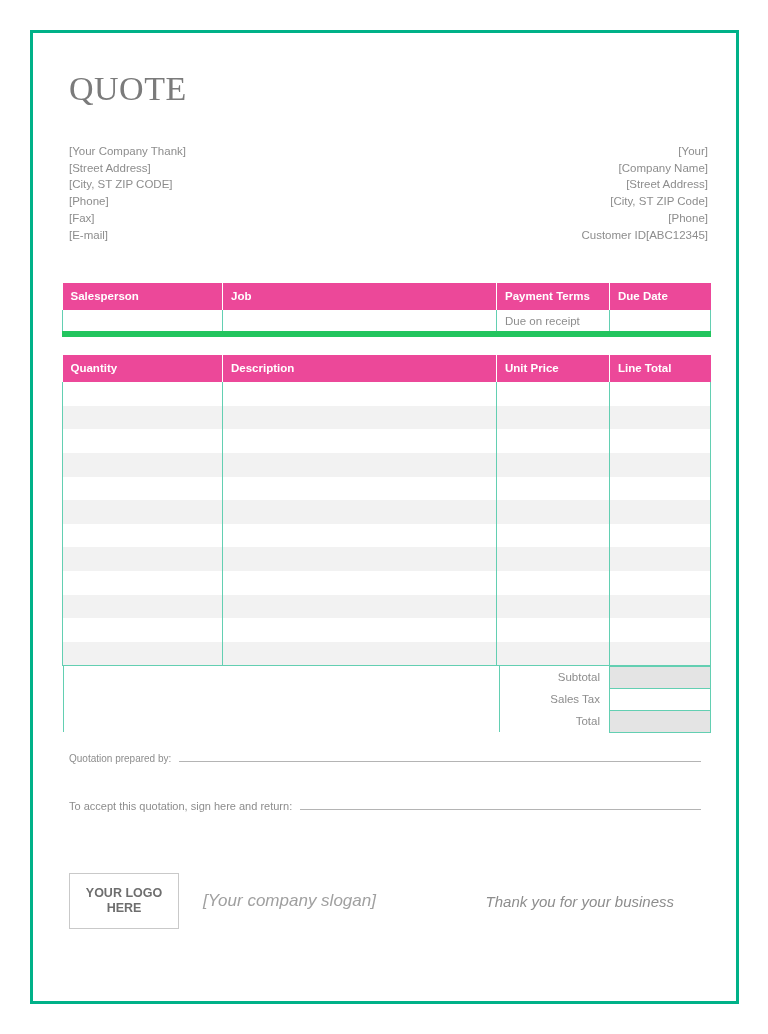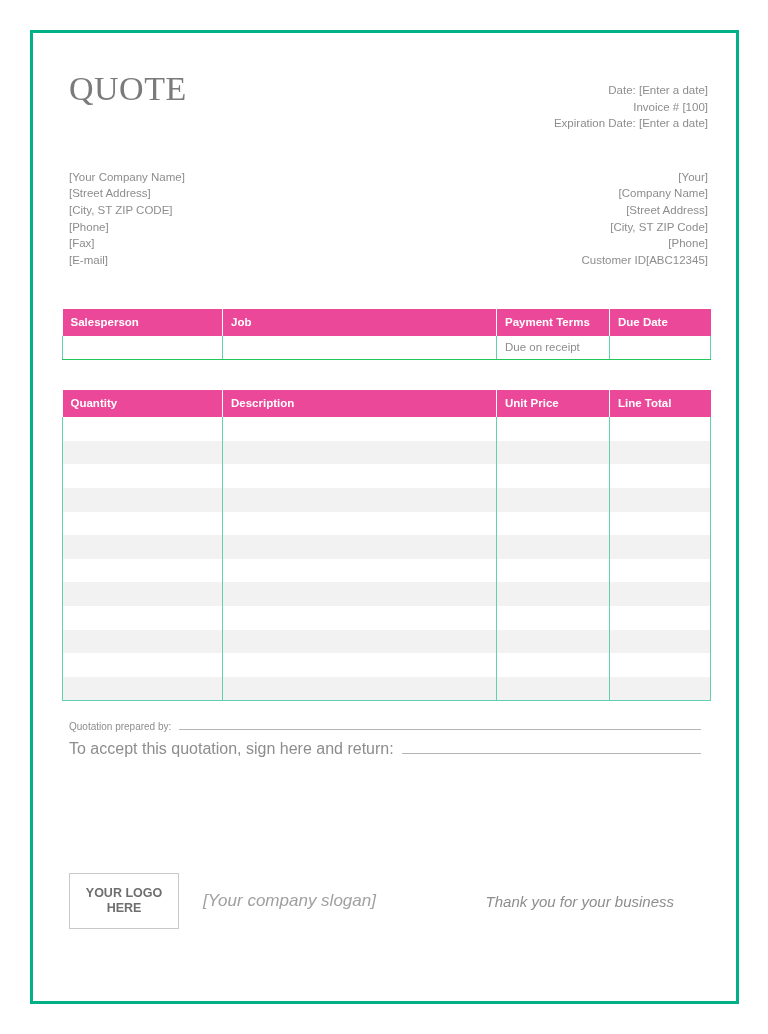--- a/index.html
+++ b/index.html
@@ -72,21 +72,21 @@
   .addr-right { text-align: right; }
 
   
   table {
     width: 648px;
     border-collapse: collapse;
     table-layout: fixed;
     margin-left: 1px;
   }
   table.info { margin-top: 40px; }
-  table.items { margin-top: 30px; border-radius: 8px; }
+  table.items { margin-top: 18px; border-radius: 8px; }
 
   thead th {
     background: #ec4899;
     color: #ffffff;
     font-size: 11.5px;
     font-weight: bold;
     text-align: left;
     padding: 7px 8px 8px 8px;
     height: 27px;
     border-right: 1px solid #ffffff;
@@ -96,21 +96,21 @@
   tbody td {
     font-size: 11.5px;
     color: #8d8d8d;
     padding: 4px 8px;
     border-left: 1px solid #63cfb2;
     border-right: 1px solid #63cfb2;
     background: #ffffff;
   }
   table.info tbody td {
     height: 24px;
-    border-bottom: 1px solid #22c55e;
+    border-bottom: 6px solid #22c55e;
   }
   table.items tbody tr.alt td { background: #f2f2f2; }
   table.items tbody td { height: 23.6px; }
   table.items tbody tr:last-child td { border-bottom: 1px solid #63cfb2; }
 
   .c-qty   { width: 160px; }
   .c-desc  { width: 274px; }
   .c-unit  { width: 113px; }
   .c-total { width: 101px; }
 
@@ -159,22 +159,22 @@
     margin-top: 18px;
     font-size: 11.5px;
     color: #8d8d8d;
     line-height: 14.8px;
     width: 548px;
   }
 
   .accept {
     display: flex;
     align-items: baseline;
-    margin-top: 8px;
-    font-size: 16px;
+    margin-top: 36px;
+    font-size: 11px;
     color: #8d8d8d;
   }
   .accept .rule {
     flex: 1;
     border-bottom: 1px solid #b4b4b4;
     margin-left: 8px;
     margin-bottom: 2px;
     height: 1px;
   }
 
@@ -218,30 +218,25 @@
 </style>
 </head>
 <body>
 
 <div id="page">
   <div id="sheet">
     <div class="inner">
 
       <div class="head">
         <div class="doc-title">QUOTE</div>
-        <div class="meta">
-          <div>Date: [Enter a date]</div>
-          <div>Invoice # [100]</div>
-          <div>Expiration Date: [Enter a date]</div>
-        </div>
       </div>
 
       <div class="addr-wrap">
         <div class="addr-left">
-          <div>[Your Company Name]</div>
+          <div>[Your Company Thank]</div>
           <div>[Street Address]</div>
           <div>[City, ST ZIP CODE]</div>
           <div>[Phone]</div>
           <div>[Fax]</div>
           <div>[E-mail]</div>
         </div>
         <div class="addr-right">
           <div>[Your]</div>
           <div>[Company Name]</div>
           <div>[Street Address]</div>
@@ -360,20 +355,46 @@
           </tr>
           <tr class="alt">
             <td></td>
             <td></td>
             <td></td>
             <td></td>
           </tr>
         </tbody>
       </table>
 
+      <div class="totals">
+        <table>
+          <colgroup>
+              <col class="tot-spacer">
+              <col>
+              <col class="tot-box">
+            </colgroup>
+          <tbody>
+              <tr>
+            <td></td>
+            <td class="tot-label">Subtotal</td>
+            <td class="tot-box filled"></td>
+          </tr>
+          <tr>
+            <td></td>
+            <td class="tot-label">Sales Tax</td>
+            <td class="tot-box empty"></td>
+          </tr>
+          <tr>
+            <td></td>
+            <td class="tot-label">Total</td>
+            <td class="tot-box filled"></td>
+          </tr>
+        </tbody>
+          </table>
+      </div>
 
       <div class="footer">
         <div class="prepared">
           <span>Quotation prepared by:</span>
           <span class="rule"></span>
         </div>
 
 
         <div class="accept">
           <span>To accept this quotation, sign here and return:</span>

